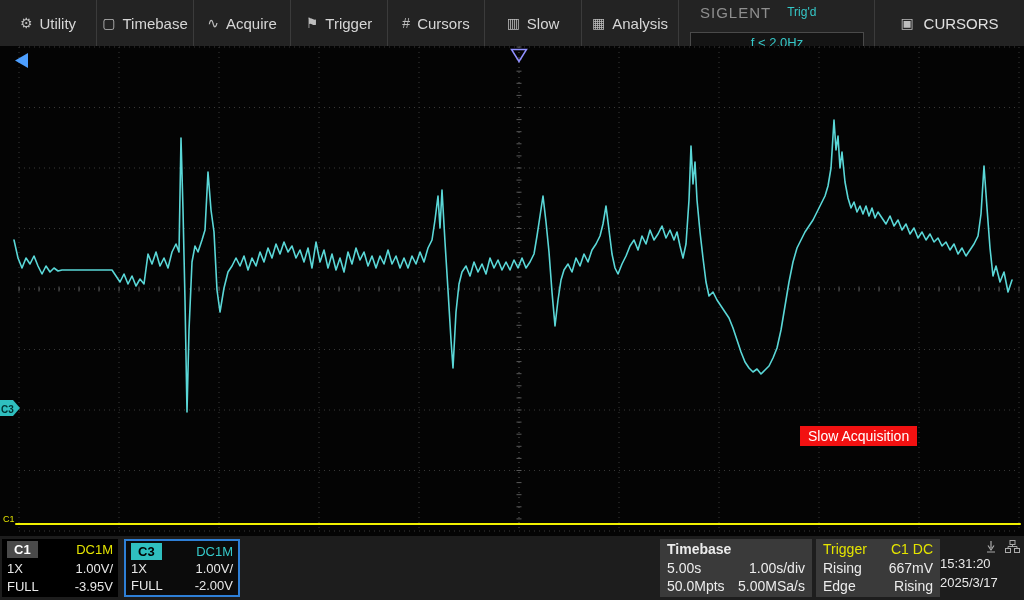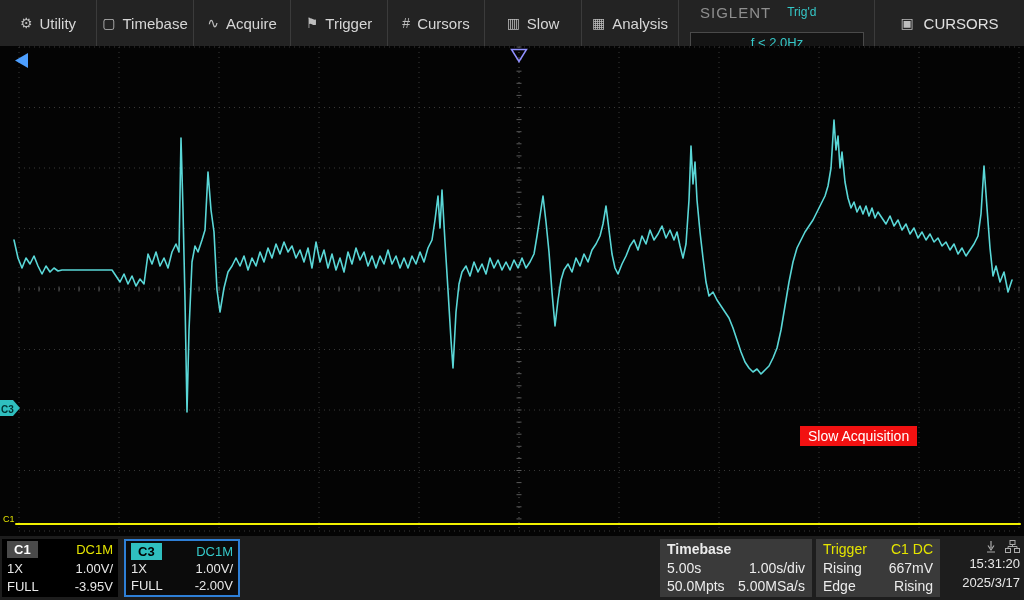--- a/index.html
+++ b/index.html
@@ -41,21 +41,21 @@
   .c1 .chip { background:#4a4a4a; color:#fff; }
   .c1 .coupling { color:#e4e400; }
   .c3box { border:2px solid #2e7fd6; background:#0b0b0b; }
   .c3 .chip { background:#2fbfbf; color:#000; }
   .c3 .coupling { color:#35c8c8; }
   .infobox { position:absolute; top:3px; height:58px; background:#3a3a3a; color:#ececec;
              font-size:14px; padding:2px 7px; display:flex; flex-direction:column;
              justify-content:space-between; }
   .inforow { display:flex; justify-content:space-between; line-height:17px; gap:8px; }
   .yellow { color:#e4e400; }
-  .clock { position:absolute; top:3px; right:4px; width:80px; text-align:right;
+  .clock { position:absolute; top:3px; right:4px; width:80px; text-align:left;
            color:#e8e8e8; font-size:13px; line-height:19px; }
   .clock .icons { display:flex; justify-content:flex-end; gap:8px; height:15px; align-items:center; }
 </style>
 </head>
 <body>
 
 <div id="screen">
 
   <header id="topbar">
     <div class="menu-item">

